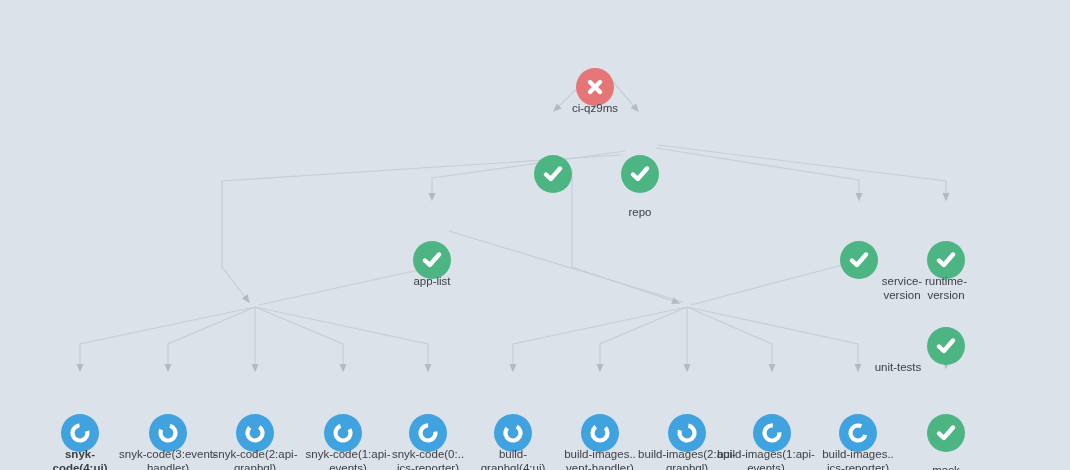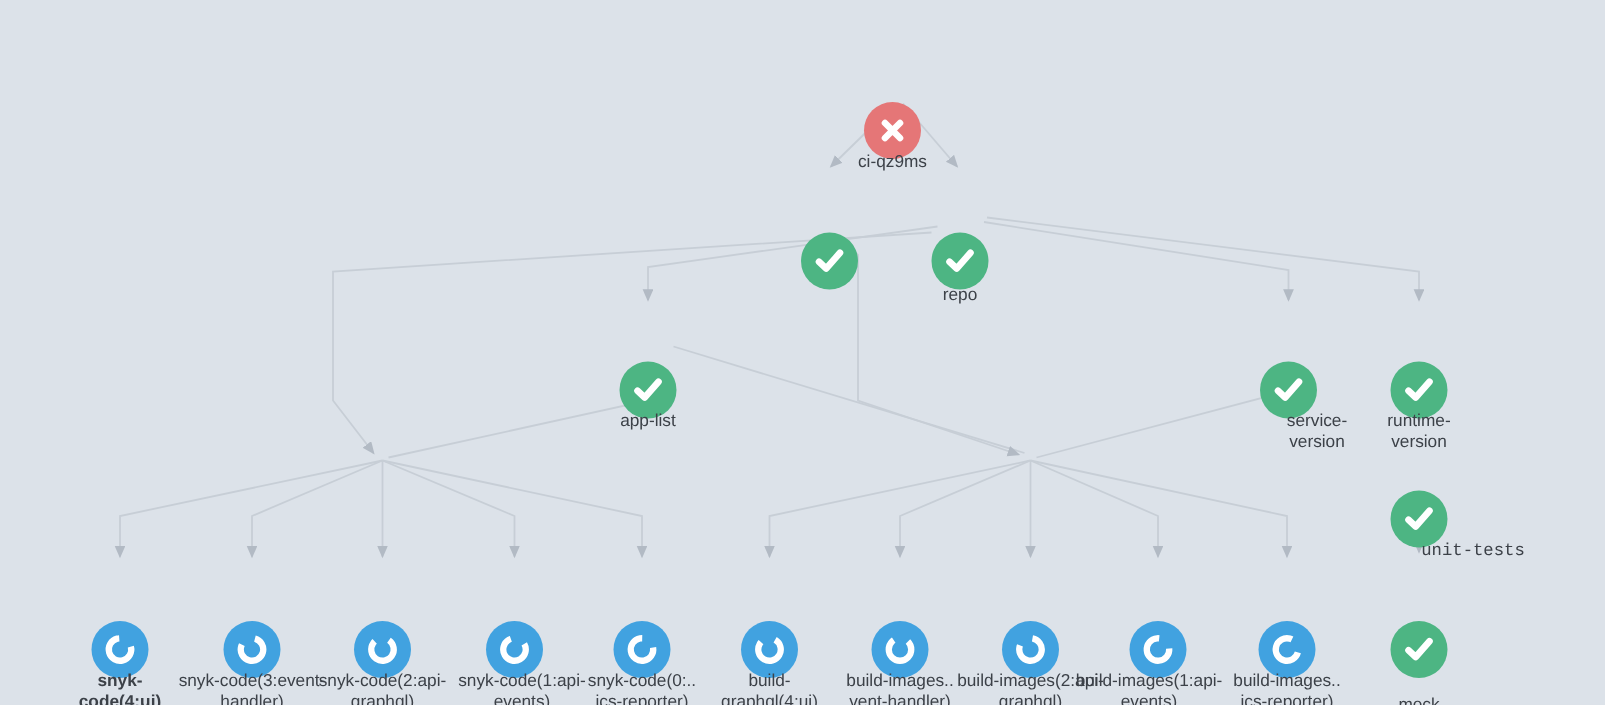--- a/index.html
+++ b/index.html
@@ -100,55 +100,55 @@
       <div class="node-circle" style="left: 534px; top: 119px; background: rgb(77, 181, 131);">
         <svg width="24" height="24" viewBox="-12 -12 24 24">
           <path d="M -7 0.5 L -2.2 5 L 7 -5.5" fill="none" stroke="#ffffff" stroke-width="4.4" stroke-linecap="round" stroke-linejoin="round"></path>
         </svg>
       </div>
       <div class="node-circle" style="left: 621px; top: 119px; background: rgb(77, 181, 131);">
         <svg width="24" height="24" viewBox="-12 -12 24 24">
           <path d="M -7 0.5 L -2.2 5 L 7 -5.5" fill="none" stroke="#ffffff" stroke-width="4.4" stroke-linecap="round" stroke-linejoin="round"></path>
         </svg>
       </div>
-      <div class="node-label" style="left: 570px; top: 155px; color: rgb(60, 65, 72);">
+      <div class="node-label" style="left: 570px; top: 170px; color: rgb(60, 65, 72);">
         <div>repo</div>
       </div>
       <div class="node-circle" style="left: 413px; top: 205px; background: rgb(77, 181, 131);">
         <svg width="24" height="24" viewBox="-12 -12 24 24">
           <path d="M -7 0.5 L -2.2 5 L 7 -5.5" fill="none" stroke="#ffffff" stroke-width="4.4" stroke-linecap="round" stroke-linejoin="round"></path>
         </svg>
       </div>
       <div class="node-label" style="left: 362px; top: 239px; color: rgb(60, 65, 72);">
         <div>app-list</div>
       </div>
       <div class="node-circle" style="left: 840px; top: 205px; background: rgb(77, 181, 131);">
         <svg width="24" height="24" viewBox="-12 -12 24 24">
           <path d="M -7 0.5 L -2.2 5 L 7 -5.5" fill="none" stroke="#ffffff" stroke-width="4.4" stroke-linecap="round" stroke-linejoin="round"></path>
         </svg>
       </div>
-      <div class="node-label" style="left: 808px; top: 239px; color: rgb(60, 65, 72);">
+      <div class="node-label" style="left: 832px; top: 239px; color: rgb(60, 65, 72);">
         <div>service-</div>
         <div>version</div>
       </div>
       <div class="node-circle" style="left: 927px; top: 205px; background: rgb(77, 181, 131);">
         <svg width="24" height="24" viewBox="-12 -12 24 24">
           <path d="M -7 0.5 L -2.2 5 L 7 -5.5" fill="none" stroke="#ffffff" stroke-width="4.4" stroke-linecap="round" stroke-linejoin="round"></path>
         </svg>
       </div>
       <div class="node-label" style="left: 876px; top: 239px; color: rgb(60, 65, 72);">
         <div>runtime-</div>
         <div>version</div>
       </div>
       <div class="node-circle" style="left: 927px; top: 291px; background: rgb(77, 181, 131);">
         <svg width="24" height="24" viewBox="-12 -12 24 24">
           <path d="M -7 0.5 L -2.2 5 L 7 -5.5" fill="none" stroke="#ffffff" stroke-width="4.4" stroke-linecap="round" stroke-linejoin="round"></path>
         </svg>
       </div>
-      <div class="node-label" style="left: 912px; top: 325px; color: rgb(60, 65, 72); font-family: Liberation Mono, monospace;">
+      <div class="node-label" style="left: 828px; top: 325px; color: rgb(60, 65, 72);">
         <div>unit-tests</div>
       </div>
       <div class="node-circle" style="left: 927px; top: 378px; background: rgb(77, 181, 131);">
         <svg width="24" height="24" viewBox="-12 -12 24 24">
           <path d="M -7 0.5 L -2.2 5 L 7 -5.5" fill="none" stroke="#ffffff" stroke-width="4.4" stroke-linecap="round" stroke-linejoin="round"></path>
         </svg>
       </div>
       <div class="node-label" style="left: 876px; top: 428px; color: rgb(60, 65, 72);">
         <div>mock</div>
       </div>

